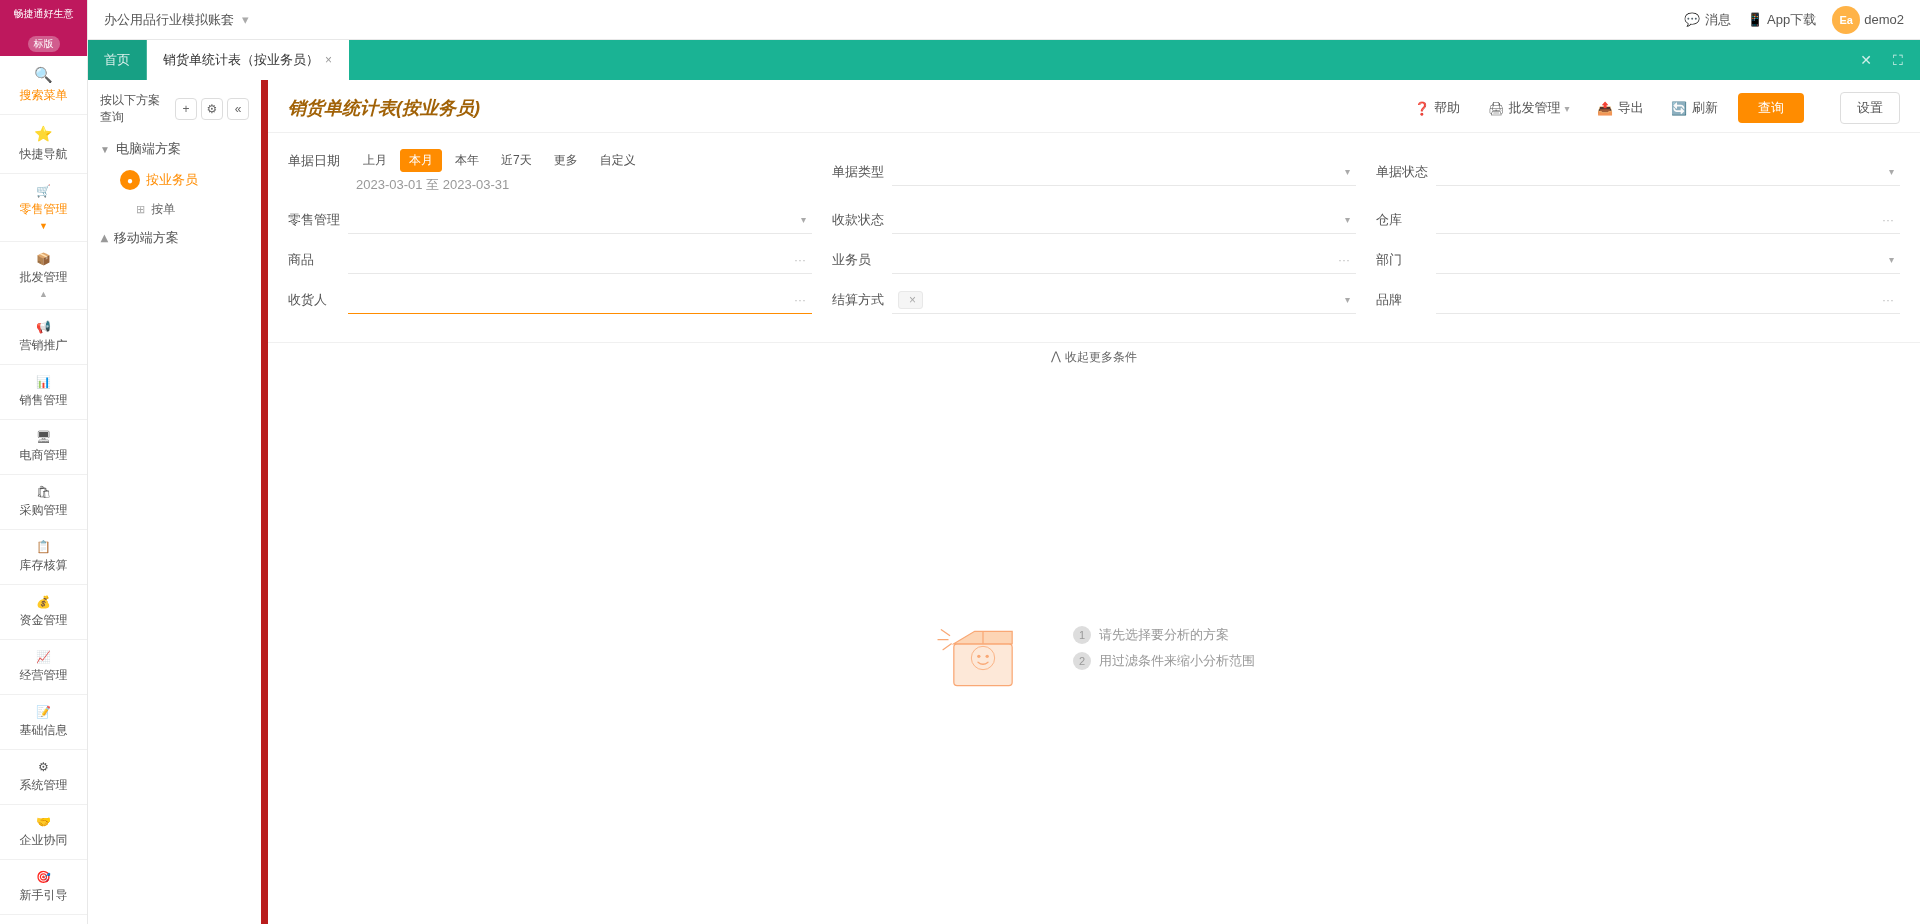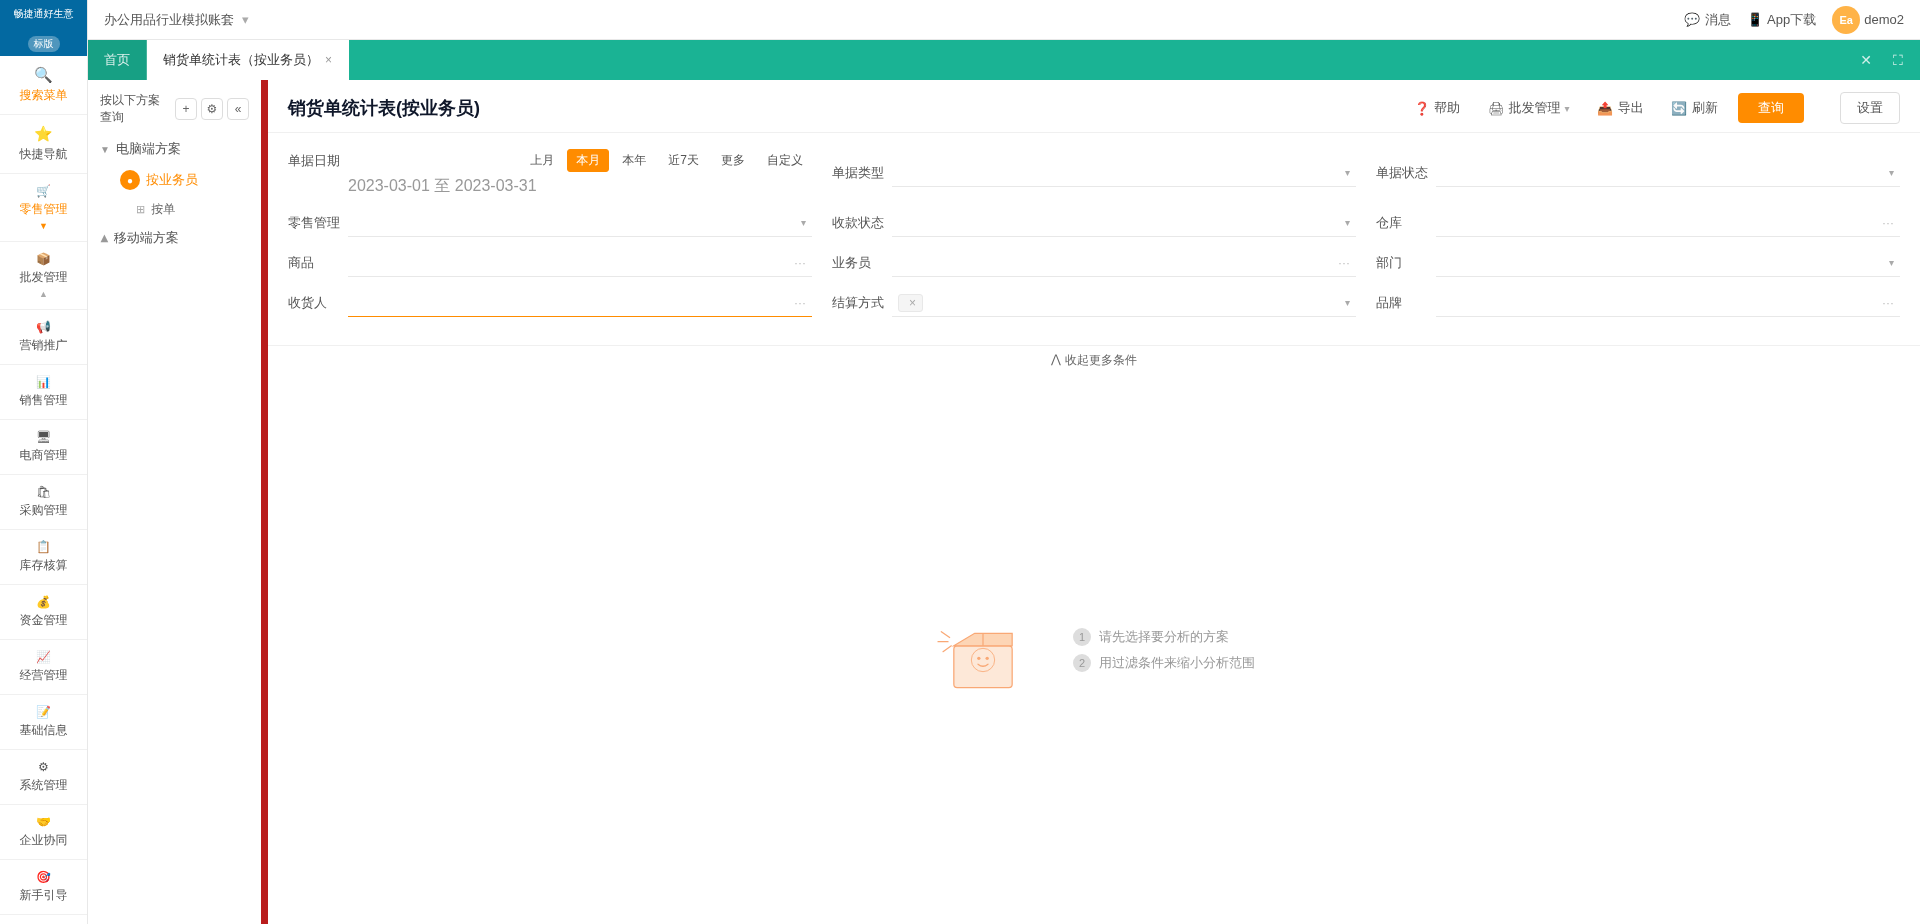--- a/index.html
+++ b/index.html
@@ -13,21 +13,21 @@
       display: flex;
       flex-direction: column;
       align-items: center;
       padding-top: 0;
       flex-shrink: 0;
       height: 924px;
       overflow-y: auto;
     }
     #sidebar-logo {
       width: 88px;
-      background: #0369a1;
+      background: #be185d;
       display: flex;
       flex-direction: column;
       align-items: center;
       justify-content: center;
       padding: 8px 4px;
       color: #fff;
       font-size: 11px;
       min-height: 56px;
     }
     #sidebar-logo .logo-icon {
@@ -225,21 +225,22 @@
       padding: 12px 20px 8px 20px;
       display: flex;
       align-items: center;
       justify-content: space-between;
       border-bottom: 1px solid #f0f0f0;
       flex-shrink: 0;
     }
     #page-title {
       font-size: 18px;
       font-weight: bold;
-      color: #0f172a;
+      color: #a16207;
+      font-style: italic;
     }
     #page-actions {
       display: flex;
       align-items: center;
       gap: 12px;
       font-size: 13px;
     }
     .page-action-btn {
       display: flex;
       align-items: center;
@@ -285,22 +286,23 @@
       font-size: 12px;
       color: #555;
       border: 1px solid transparent;
     }
     .date-btn.active {
       background: #ff8c00;
       color: #fff;
       border-color: #ff8c00;
     }
     .date-range-text {
-      font-size: 16px;
+      font-size: 13px;
       color: #999;
+      margin-left: 8px;
     }
 
     
     #collapse-bar {
       display: flex;
       justify-content: center;
       padding: 6px 0;
       background: #fff;
       border-top: 1px solid #f0f0f0;
       cursor: pointer;
@@ -583,21 +585,21 @@
             <button class="btn-primary">查询</button>
             <button class="btn-secondary">设置</button>
           </div>
         </div>
 
         <div id="filter-area">
 
           <div class="filter-section">
 
             <div class="filter-item" style="flex-direction:column;align-items:flex-start;gap:4px;">
-              <div style="display:flex;align-items:center;width:100%;justify-content:space-between;">
+              <div style="display:flex;align-items:center;gap:6px;width:100%;">
                 <span class="fi-label">单据日期</span>
                 <div class="date-filter-btns">
                   <span class="date-btn">上月</span>
                   <span class="date-btn active">本月</span>
                   <span class="date-btn">本年</span>
                   <span class="date-btn">近7天</span>
                   <span class="date-btn">更多</span>
                   <span class="date-btn">自定义</span>
                 </div>
               </div>

